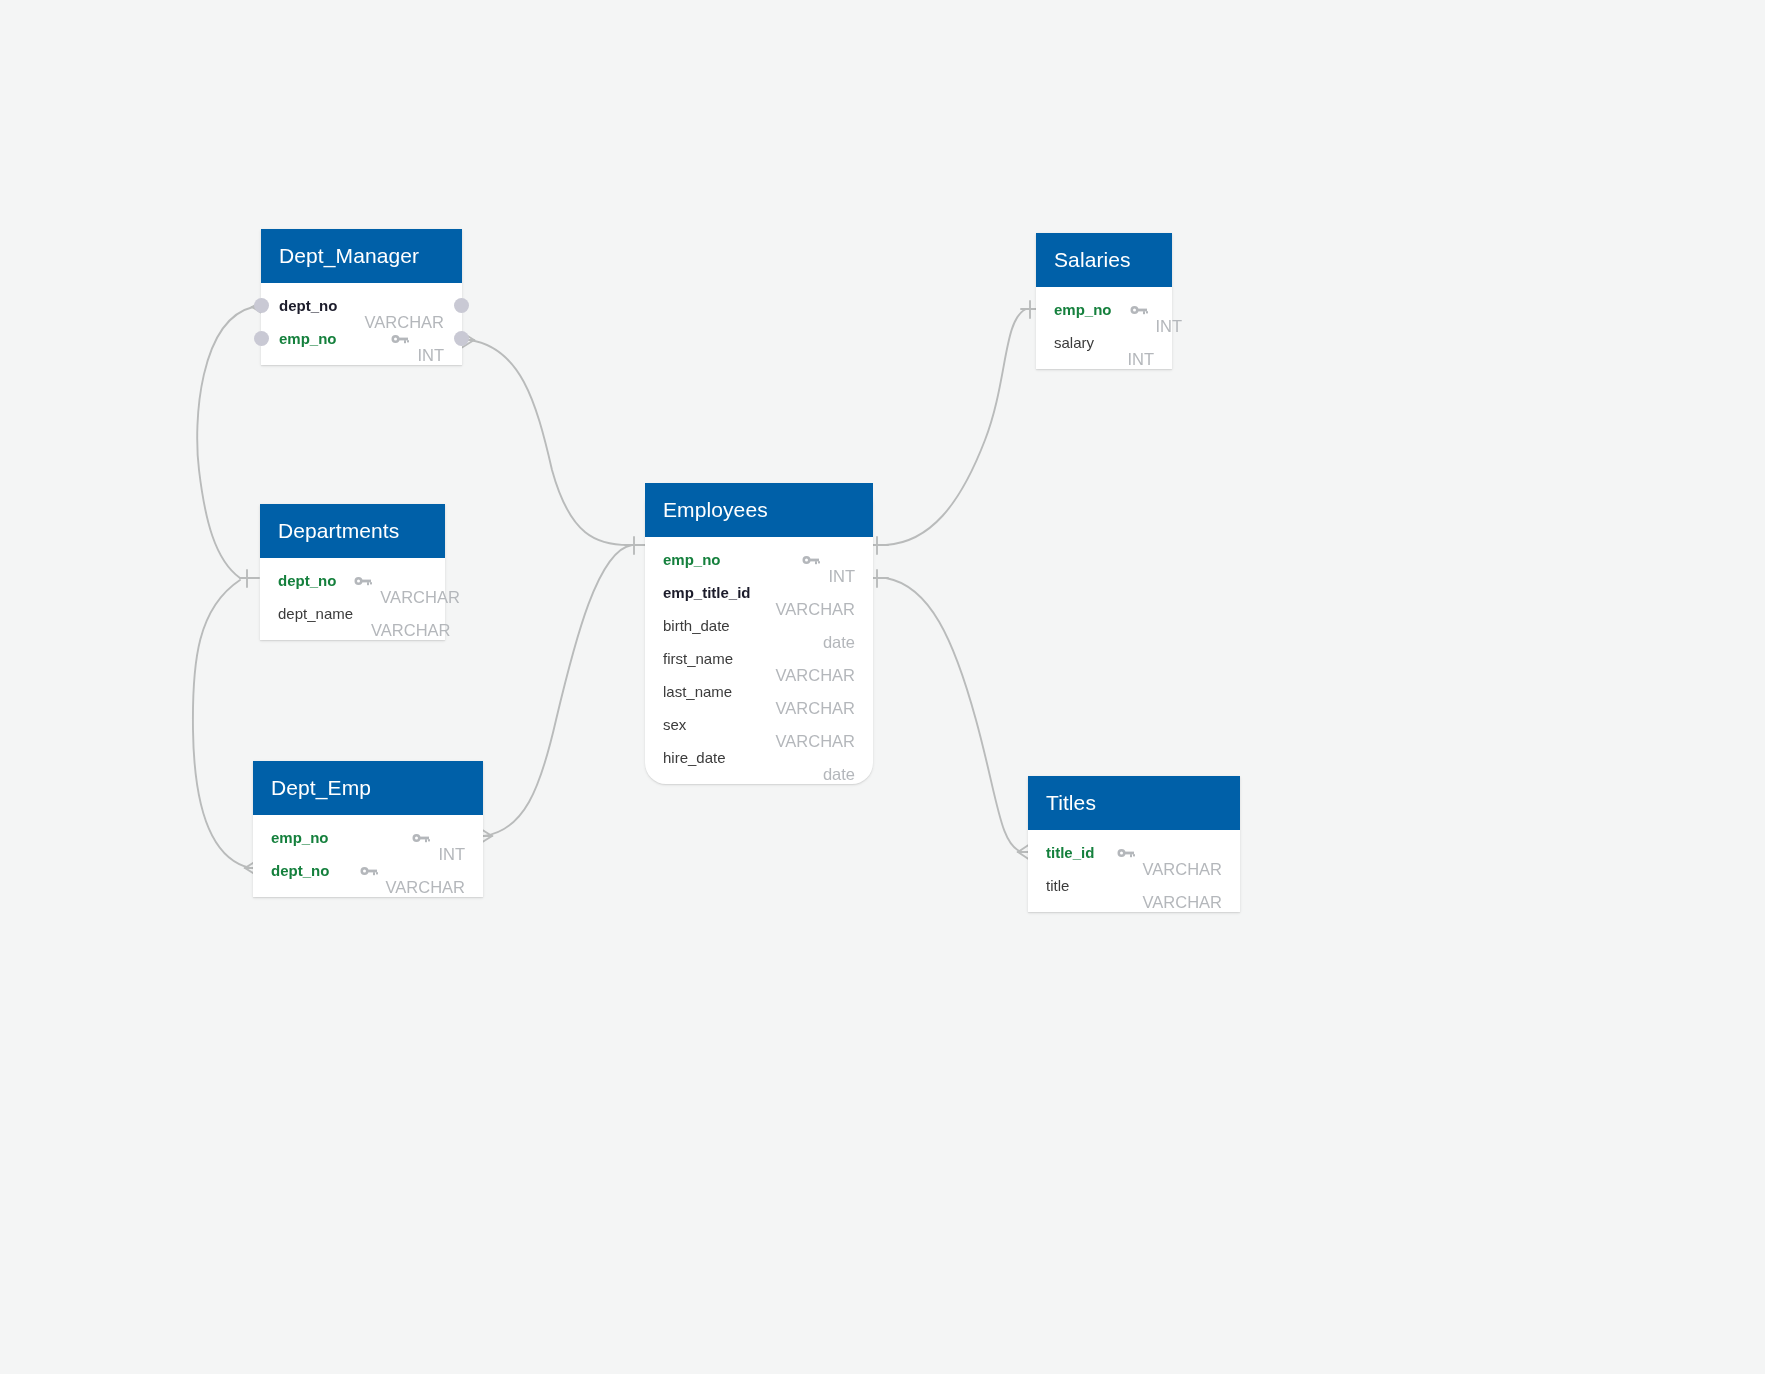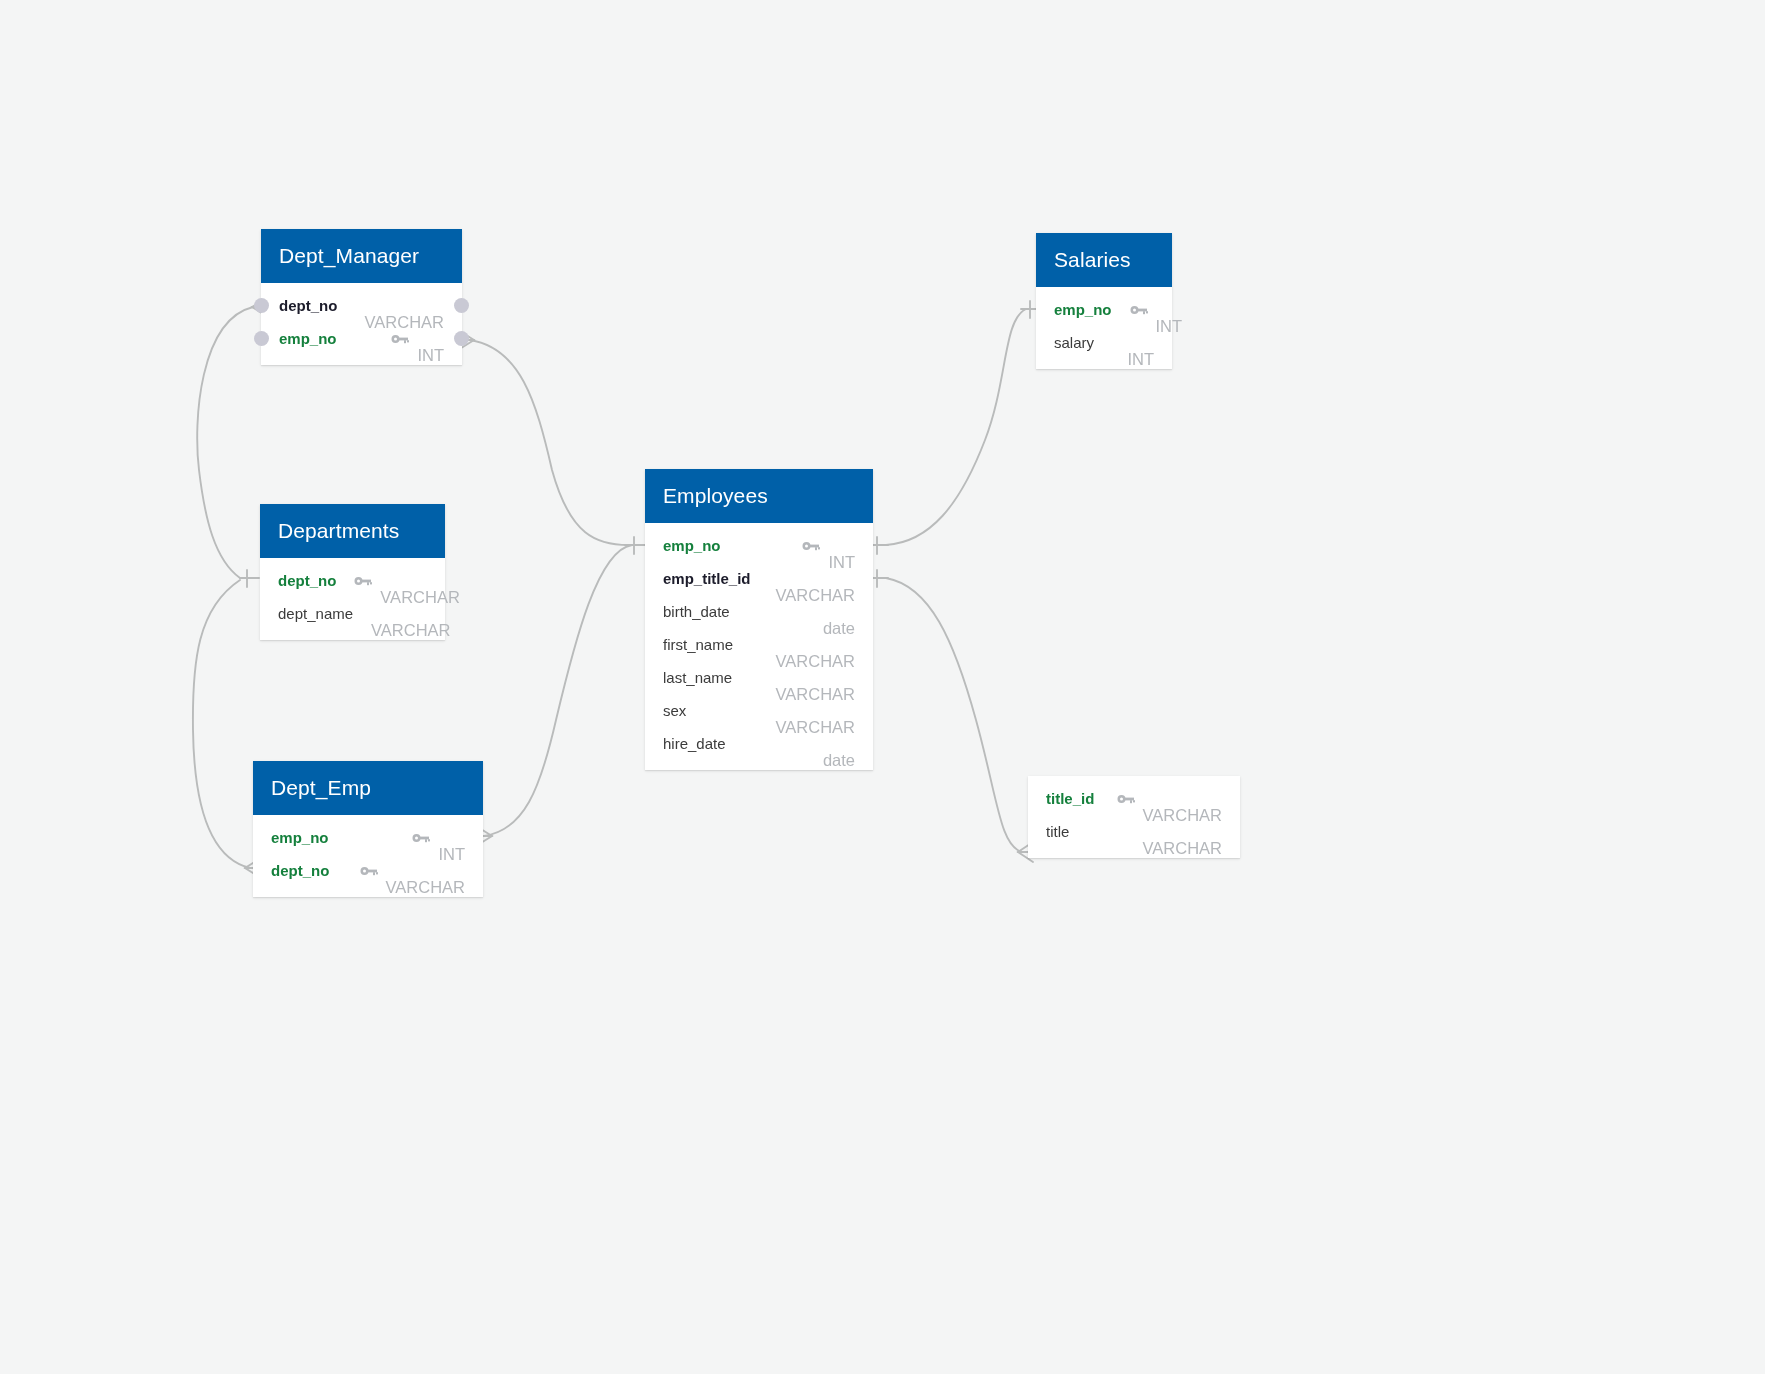--- a/index.html
+++ b/index.html
@@ -224,21 +224,21 @@
             <rect x="7" y="4.6" width="10" height="2.8" fill="#b4b7bb"></rect>
             <rect x="13" y="7.2" width="2" height="3" fill="#b4b7bb"></rect>
             <rect x="16" y="7.2" width="2" height="2.2" fill="#b4b7bb"></rect>
           </svg>
         </span>
         <span class="field-type">VARCHAR</span>
       </div>
     </div>
   </div>
 
-  <div class="entity" style="left:645px; top:469px; width:228px;">
+  <div class="entity" style="left:645px; top:483px; width:228px;border-radius:21px;">
     <div class="entity-header">Employees</div>
     <div class="entity-body">
       <div class="field-row">
         <span class="field-name pk">emp_no</span>
         <span class="field-spacer"></span>
         <span class="key-icon">
           <svg width="18" height="12" viewBox="0 0 18 12">
             <circle cx="4.5" cy="6" r="4" fill="#b4b7bb"></circle>
             <circle cx="4.5" cy="6" r="1.5" fill="#ffffff"></circle>
             <rect x="7" y="4.6" width="10" height="2.8" fill="#b4b7bb"></rect>
@@ -300,20 +300,21 @@
       </div>
       <div class="field-row">
         <span class="field-name">salary</span>
         <span class="field-spacer"></span>
         <span class="field-type">INT</span>
       </div>
     </div>
   </div>
 
   <div class="entity" style="left:1028px; top:776px; width:212px;">
+    <div class="entity-header">Titles</div>
     <div class="entity-body">
       <div class="field-row">
         <span class="field-name pk">title_id</span>
         <span class="field-spacer"></span>
         <span class="key-icon">
           <svg width="18" height="12" viewBox="0 0 18 12">
             <circle cx="4.5" cy="6" r="4" fill="#b4b7bb"></circle>
             <circle cx="4.5" cy="6" r="1.5" fill="#ffffff"></circle>
             <rect x="7" y="4.6" width="10" height="2.8" fill="#b4b7bb"></rect>
             <rect x="13" y="7.2" width="2" height="3" fill="#b4b7bb"></rect>

